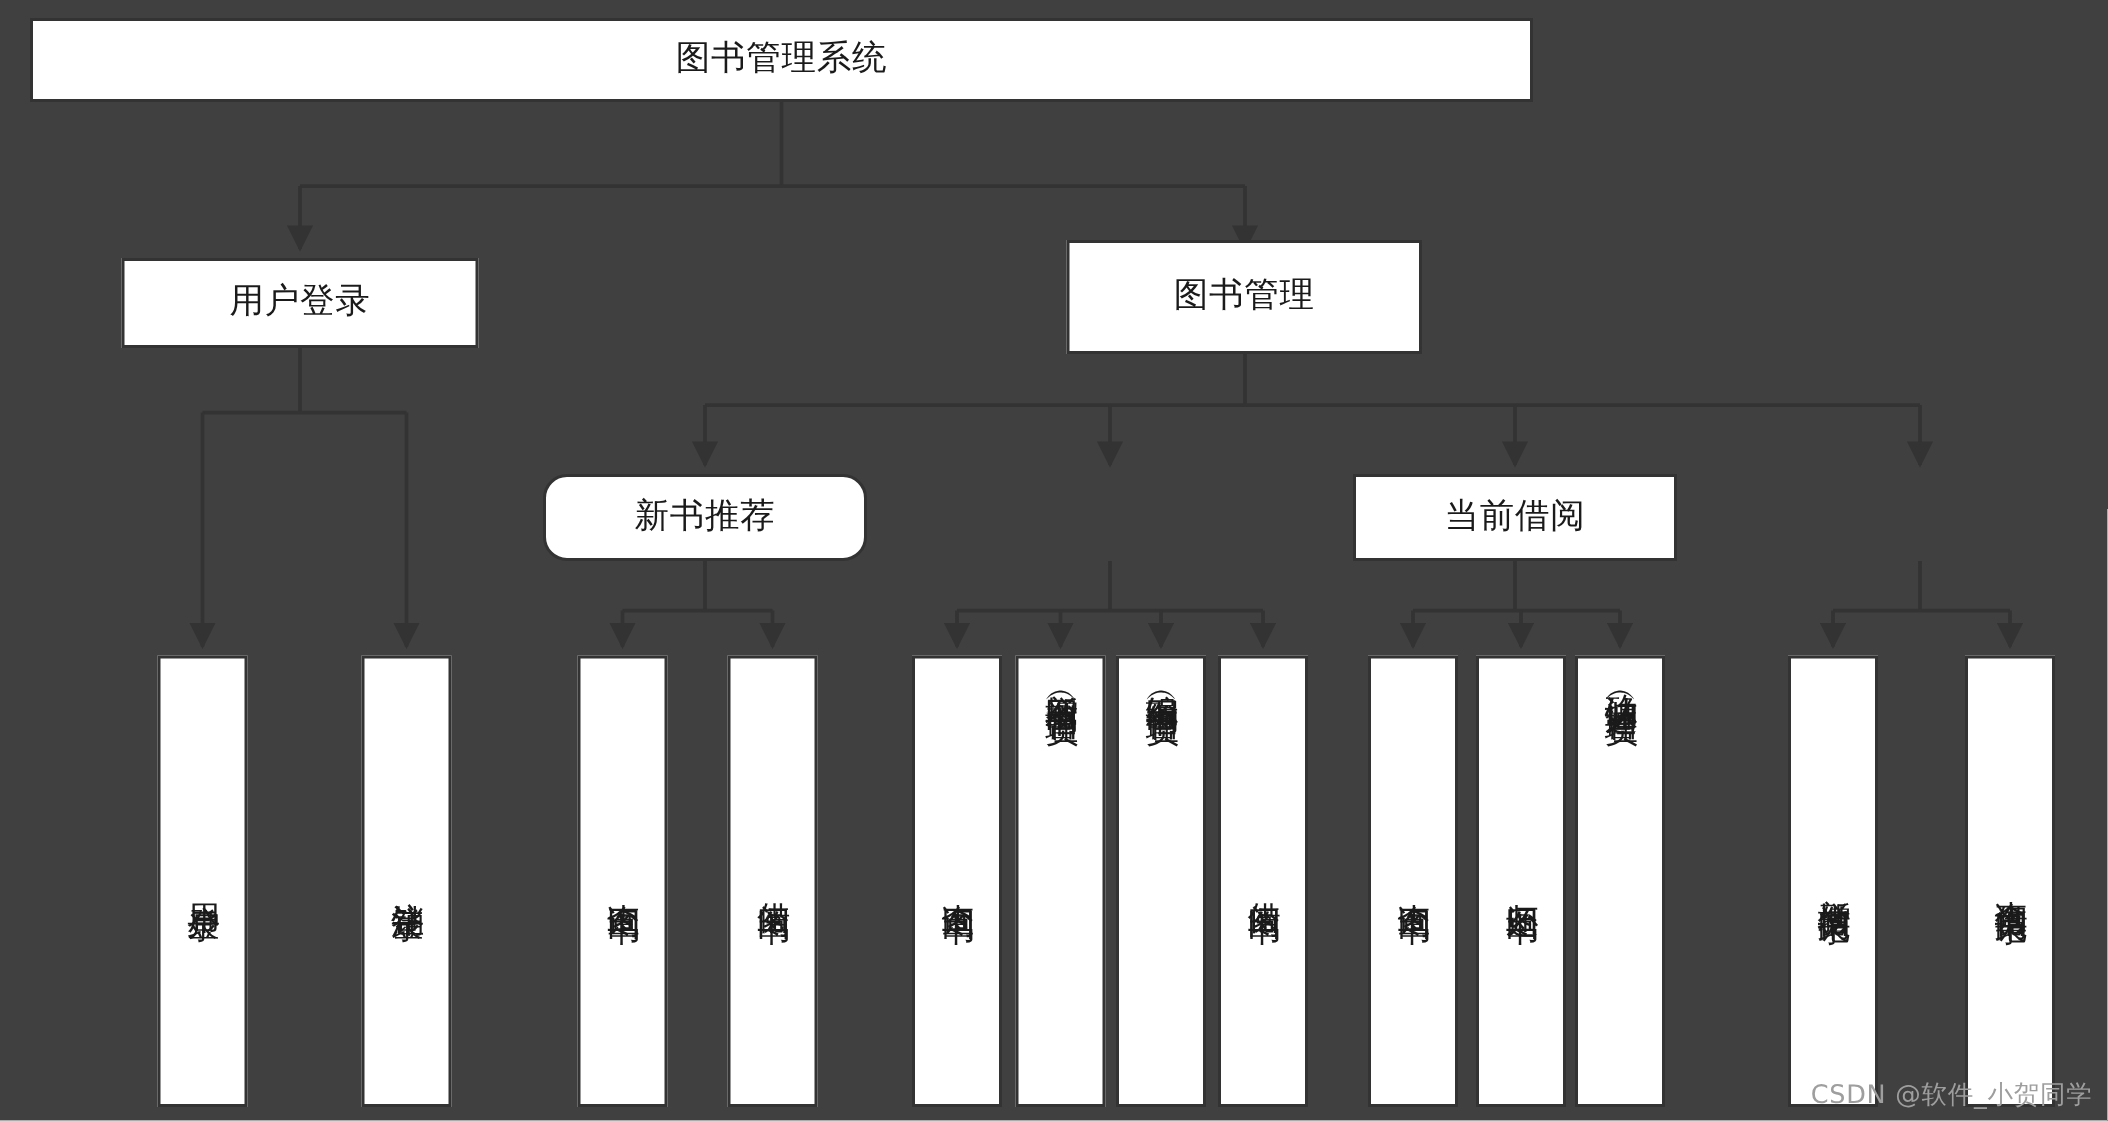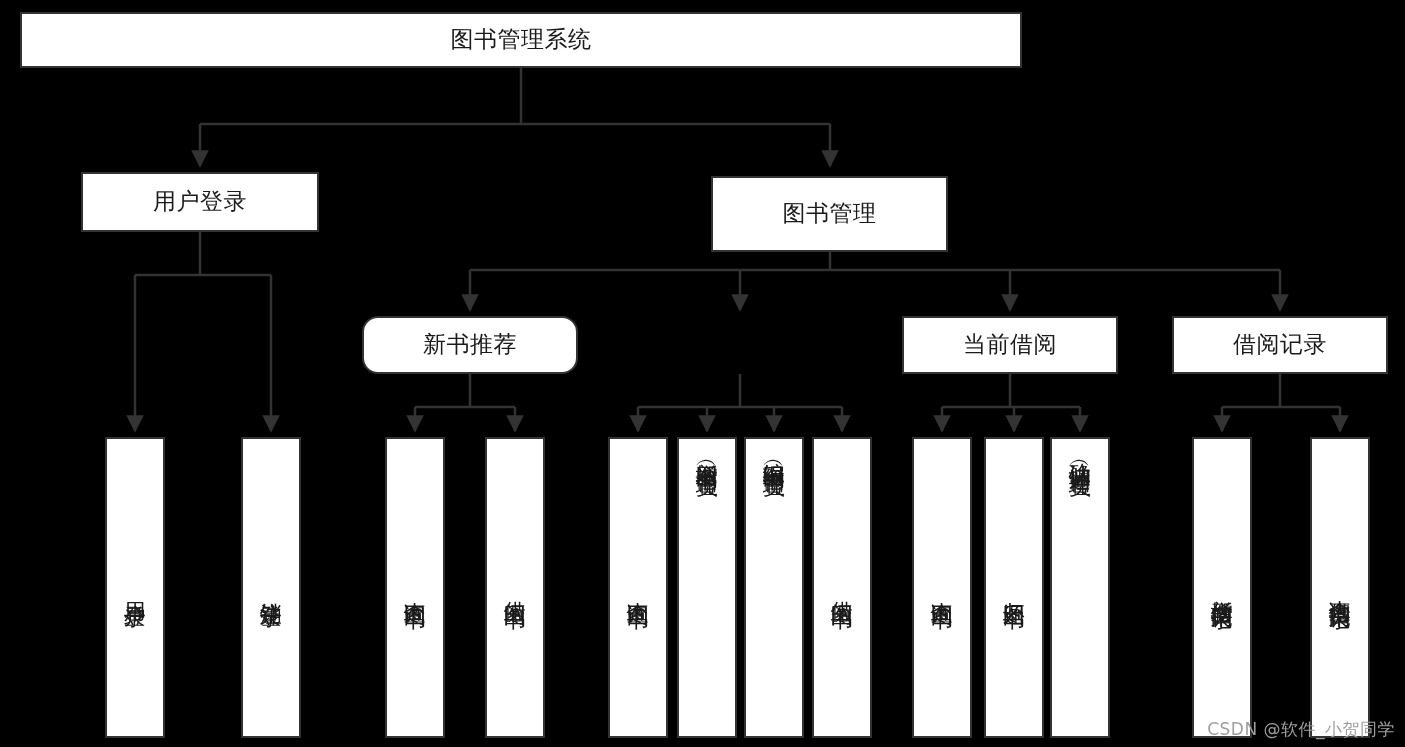--- a/index.html
+++ b/index.html
@@ -7,21 +7,21 @@
     padding: 0;
     background: #ffffff;
   }
   body {
     font-family: "DejaVu Sans", "Liberation Sans", sans-serif;
   }
   #canvas {
     position: relative;
     width: 1405px;
     height: 747px;
-    background: #000000;
+    background: #404040;
     overflow: hidden;
   }
   #diagram-svg {
     position: absolute;
     left: 0;
     top: 0;
     width: 1405px;
     height: 747px;
   }
   .node-box {
@@ -127,32 +127,29 @@
     </g>
   </svg>
 
   <div class="node-box" style="left:20px; top:12px; width:1002px; height:56px;">
     <span class="node-label-h">图书管理系统</span>
   </div>
 
   <div class="node-box" style="left:81px; top:172px; width:238px; height:60px;">
     <span class="node-label-h">用户登录</span>
   </div>
-  <div class="node-box" style="left:711px; top:176px; width:237px; height:76px;">
+  <div class="node-box" style="left:711px; top:160px; width:237px; height:76px;">
     <span class="node-label-h">图书管理</span>
   </div>
 
   <div class="node-box" style="left:362px; top:316px; width:216px; height:58px;border-radius:16px;">
     <span class="node-label-h">新书推荐</span>
   </div>
   <div class="node-box" style="left:902px; top:316px; width:216px; height:58px;">
     <span class="node-label-h">当前借阅</span>
-  </div>
-  <div class="node-box" style="left:1172px; top:316px; width:216px; height:58px;">
-    <span class="node-label-h">借阅记录</span>
   </div>
 
   <div class="node-box leaf-box center-v" style="left:105px; top:437px; width:60px; height:301px;">
     <span class="node-label-v">用户登录</span>
   </div>
   <div class="node-box leaf-box center-v" style="left:241px; top:437px; width:60px; height:301px;">
     <span class="node-label-v">注销登录</span>
   </div>
 
   <div class="node-box leaf-box center-v" style="left:385px; top:437px; width:60px; height:301px;">

